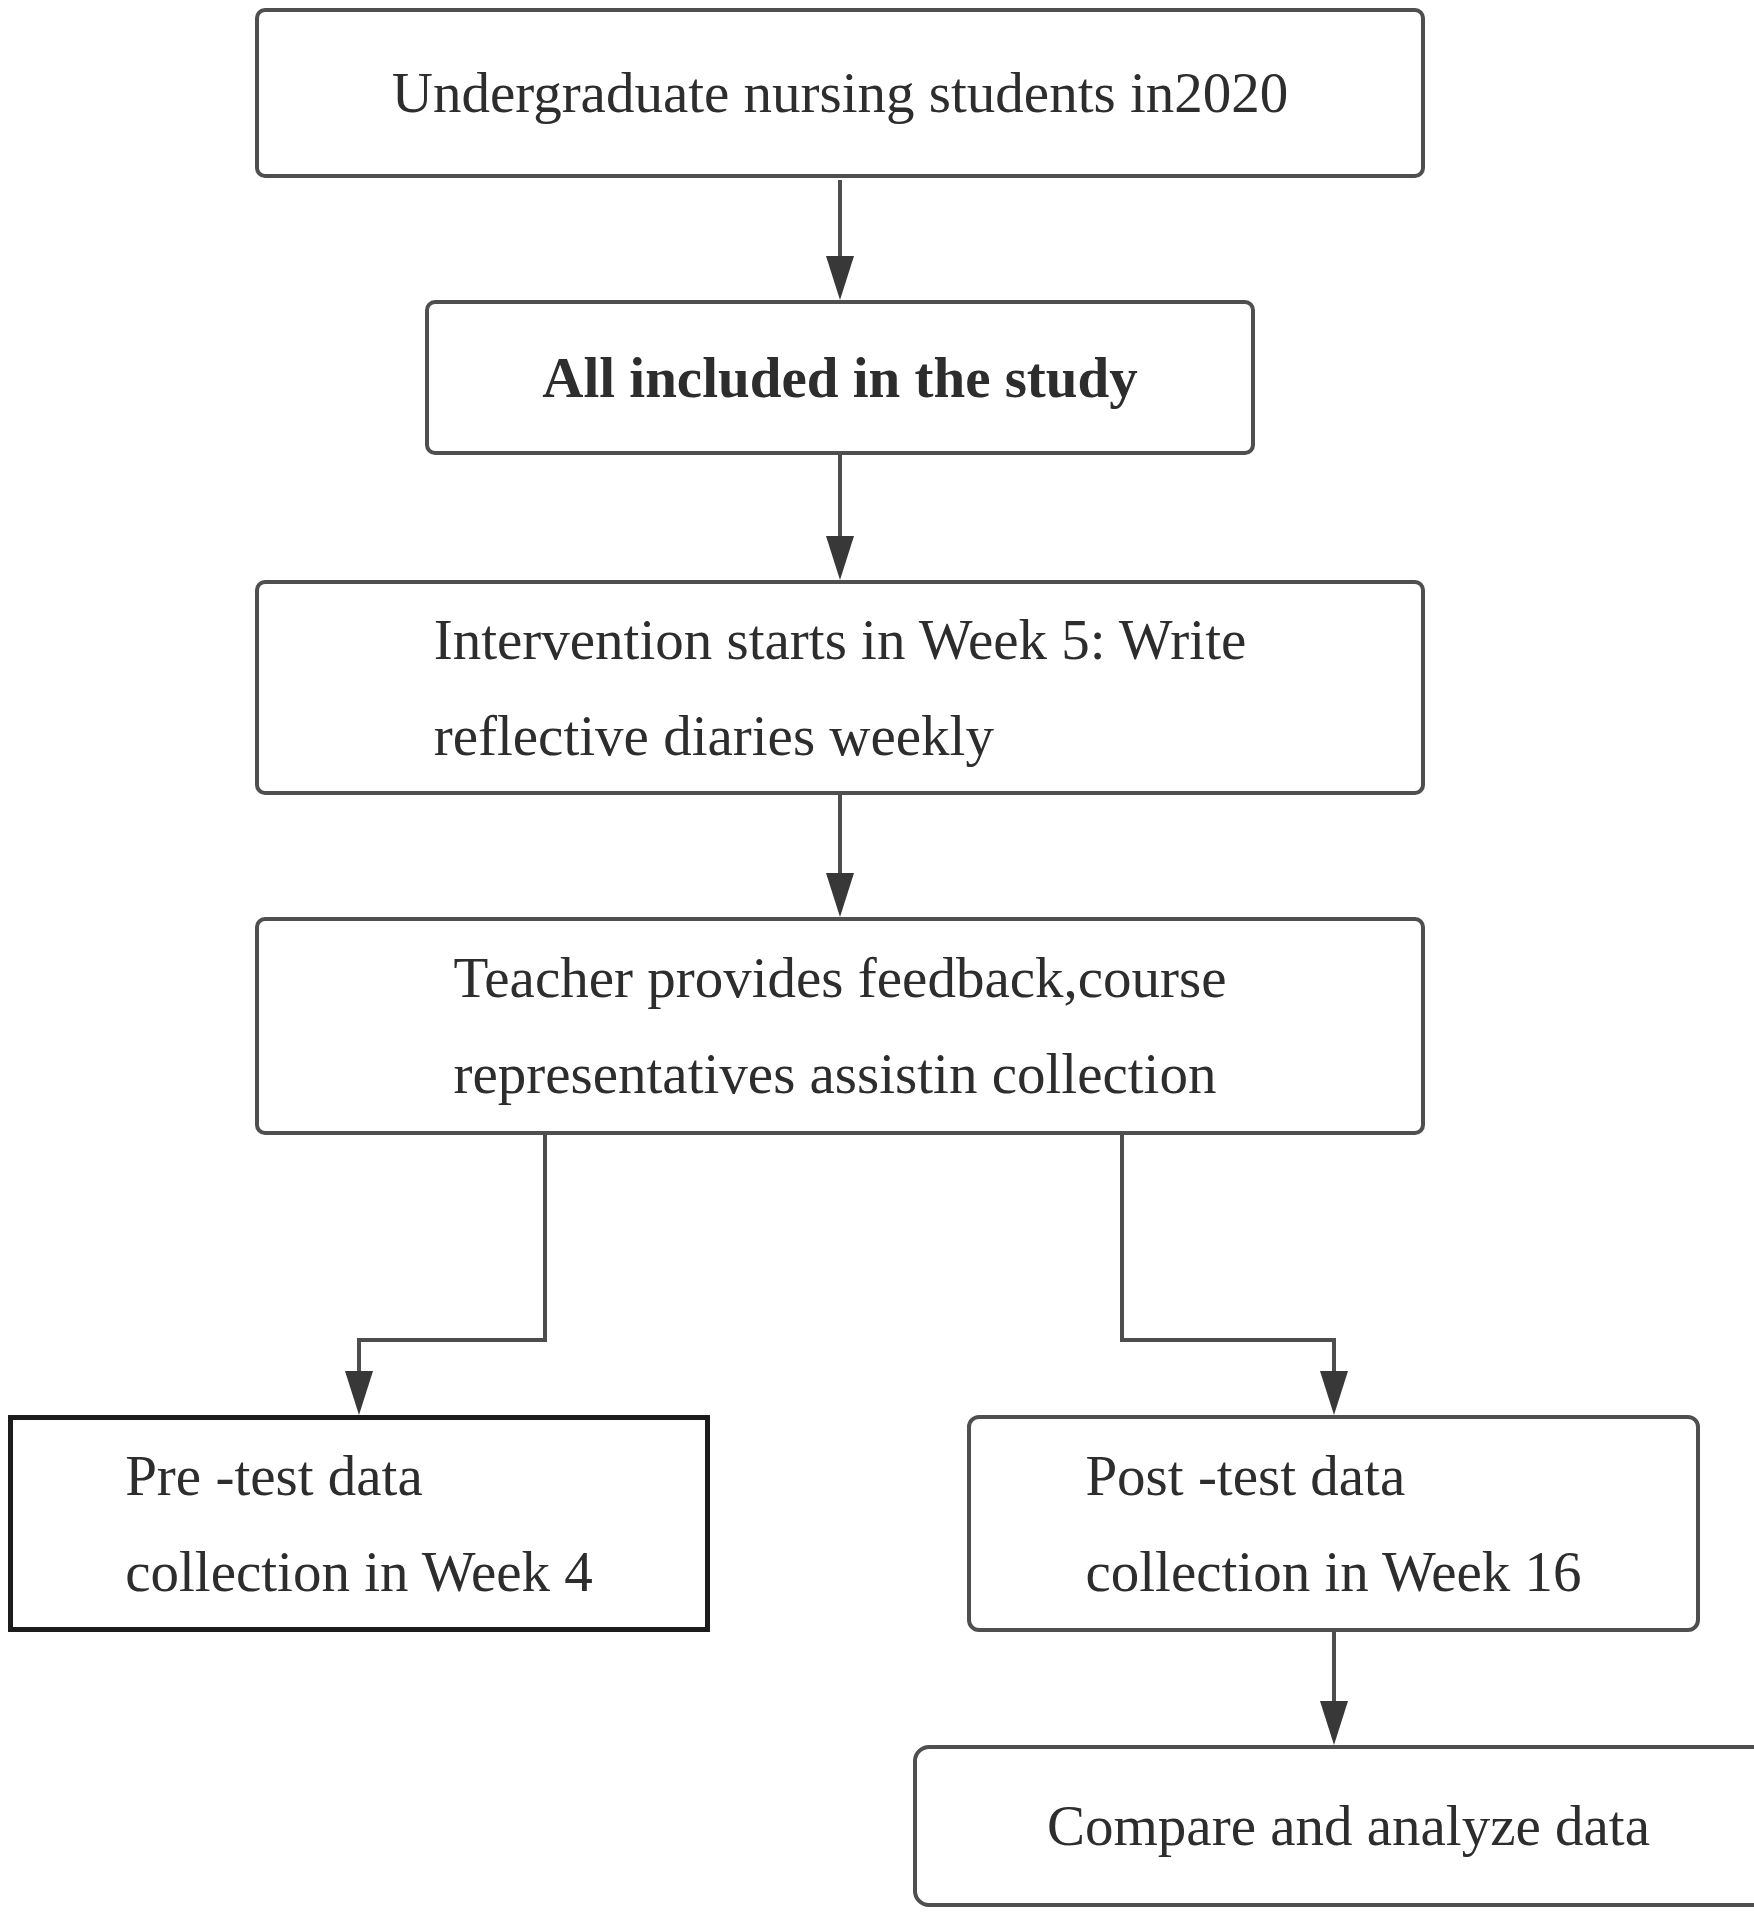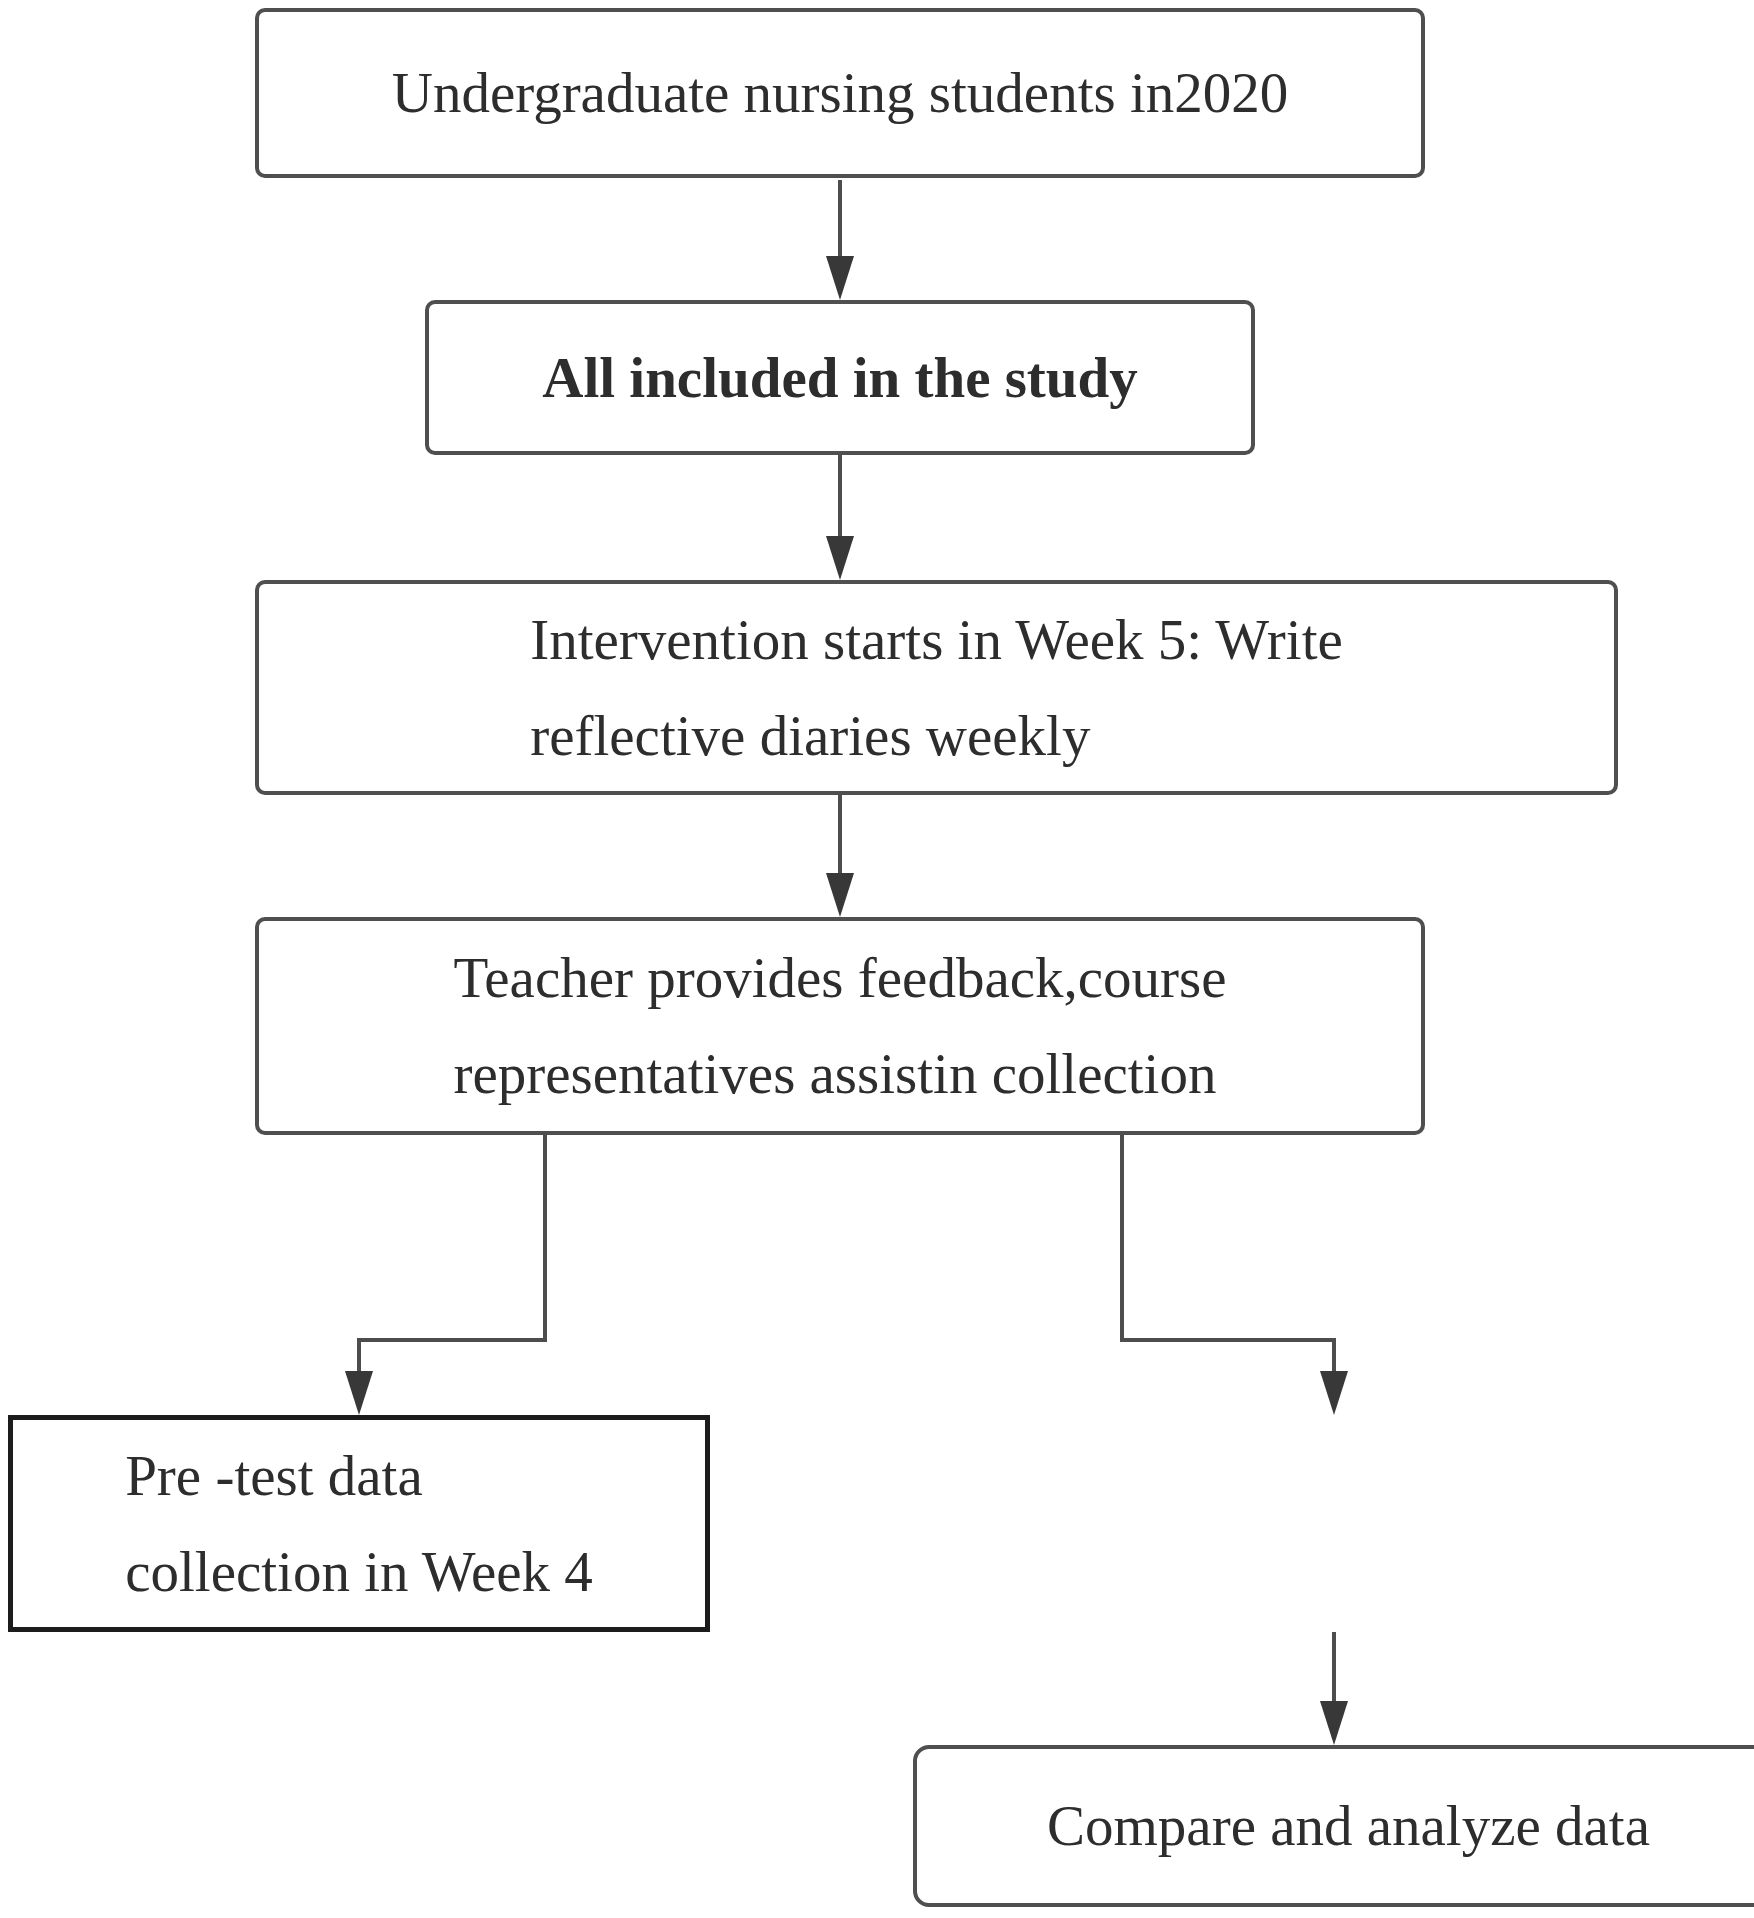--- a/index.html
+++ b/index.html
@@ -35,21 +35,21 @@
     color: #2d2d2d;
     font-size: 57px;
     line-height: 1.68;
   }
   .node .label {
     white-space: pre-line;
     padding: 0 18px;
   }
   .node-students   { left: 255px;  top: 8px;    width: 1170px; height: 170px; }
   .node-included   { left: 425px;  top: 300px;  width: 830px;  height: 155px; font-weight: bold; }
-  .node-intervention { left: 255px; top: 580px; width: 1363px; height: 215px; }
+  .node-intervention { left: 255px; top: 580px; width: 1170px; height: 215px; }
   .node-feedback   { left: 255px;  top: 917px;  width: 1170px; height: 218px; }
   .node-pretest    { left: 8px;    top: 1415px; width: 702px;  height: 217px;
                      border: 5px solid #1c1c1c; border-radius: 0; }
   .node-posttest   { left: 967px;  top: 1415px; width: 733px;  height: 217px;
                      border-radius: 12px; }
   .node-analyze    { left: 913px;  top: 1745px; width: 871px;  height: 162px;
                      border-radius: 16px; }
   .edge-line {
     stroke: #4d4d4d;
     stroke-width: 4;
@@ -108,18 +108,22 @@
   <div class="node node-feedback">
     <span class="label">Teacher provides feedback,course
 representatives assistin collection</span>
   </div>
 
   <div class="node node-pretest">
     <span class="label">Pre -test data
 collection in Week 4</span>
   </div>
 
+  <div class="node node-posttest">
+    <span class="label">Post -test data
+collection in Week 16</span>
+  </div>
 
   <div class="node node-analyze">
     <span class="label">Compare and analyze data</span>
   </div>
 
 </div>
 
 </body></html>

